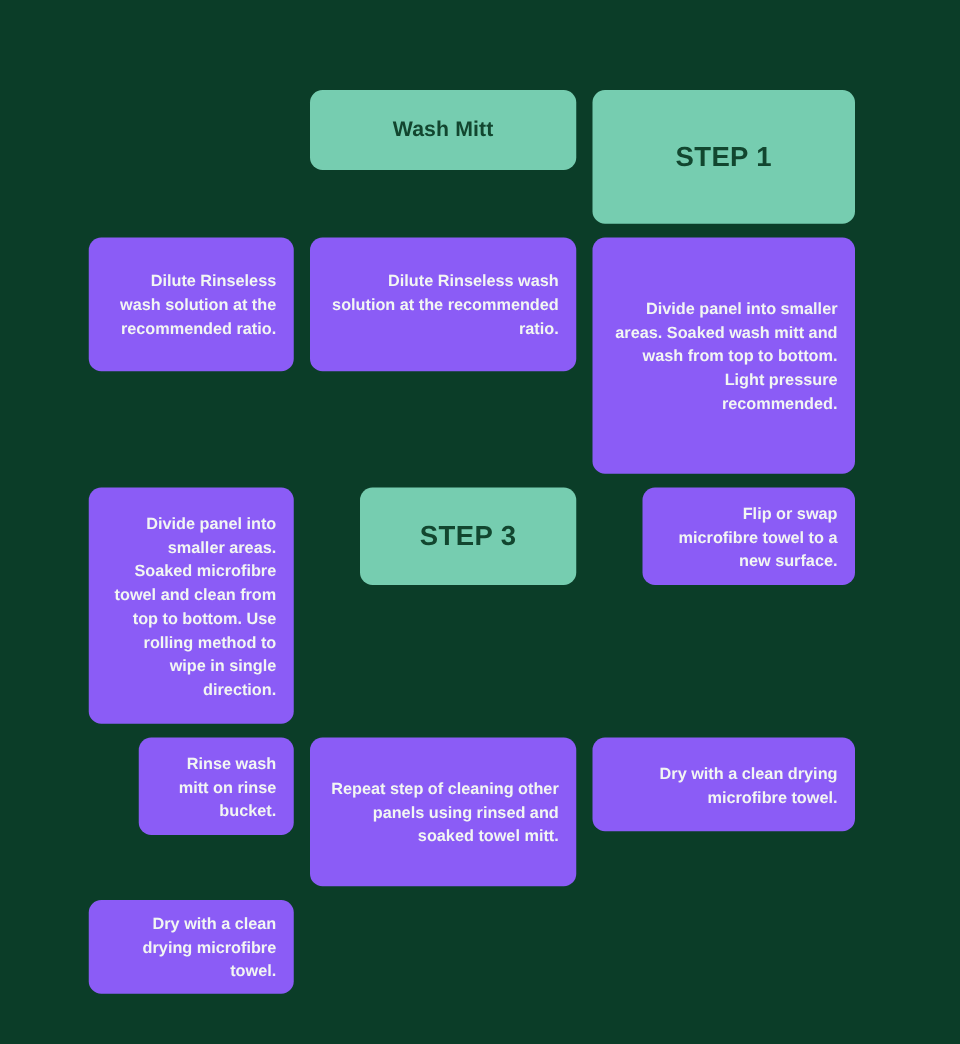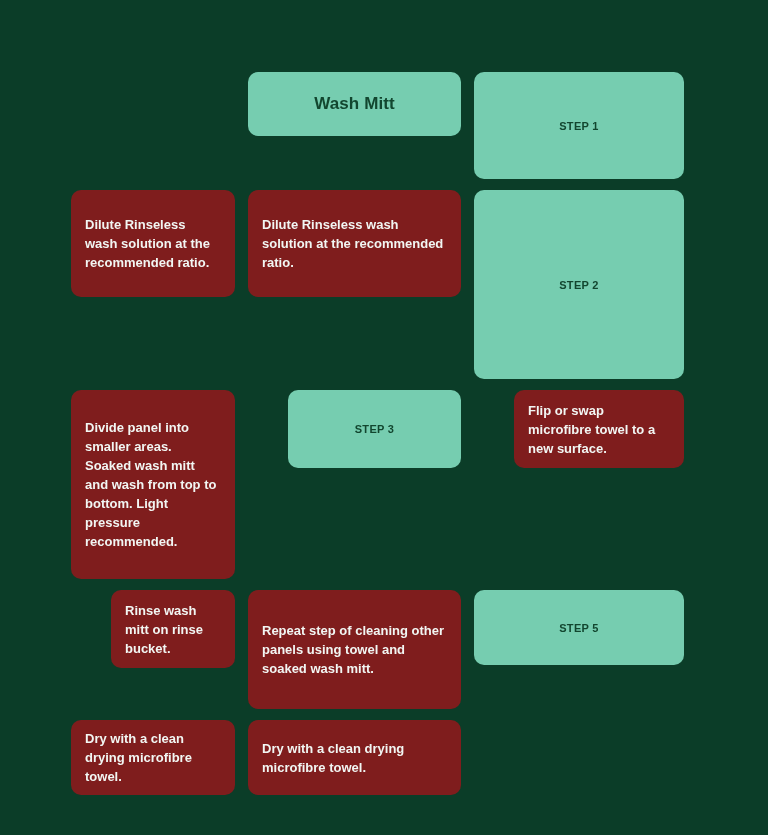--- a/index.html
+++ b/index.html
@@ -53,38 +53,38 @@
   }
 
   
   .step-cell {
     background: #76cdb0;
     border-radius: 10px;
     display: flex;
     align-items: center;
     justify-content: center;
     color: #12462f;
-    font-size: 11px;
+    font-size: 22px;
     font-weight: bold;
     letter-spacing: 0.3px;
     text-align: center;
   }
 
   
   .content-cell {
-    background: #7f1d1d;
+    background: #8b5cf6;
     border-radius: 10px;
     display: flex;
     align-items: center;
     justify-content: center;
     color: #f2f6f3;
     font-size: 13px;
     font-weight: bold;
     line-height: 19px;
-    text-align: left;
+    text-align: right;
     padding: 10px 14px;
   }
 
   
   .r1 { height: 107px; }
   .r2 { height: 189px; }
   .r3 { height: 78px; margin-left: 40px;  }
   .r4 { height: 119px; }
   .r5 { height: 75px;  }
 </style>
@@ -94,27 +94,26 @@
 <div class="table-wrap">
   <div class="grid">
 
     <div class="head-spacer"></div>
     <div class="col-head">Wash Mitt</div>
 
     <div class="step-cell r1">STEP 1</div>
     <div class="content-cell r1">Dilute Rinseless wash solution at the recommended ratio.</div>
     <div class="content-cell r1">Dilute Rinseless wash solution at the recommended ratio.</div>
 
-    <div class="step-cell r2">STEP 2</div>
     <div class="content-cell r2">Divide panel into smaller areas. Soaked wash mitt and wash from top to bottom. Light pressure recommended.</div>
+    <div class="content-cell r2">Divide panel into smaller areas. Soaked microfibre towel and clean from top to bottom. Use rolling method to wipe in single direction.</div>
 
     <div class="step-cell r3">STEP 3</div>
     <div class="content-cell r3">Flip or swap microfibre towel to a new surface.</div>
     <div class="content-cell r3">Rinse wash mitt on rinse bucket.</div>
 
-    <div class="content-cell r4">Repeat step of cleaning other panels using towel and soaked wash mitt.</div>
+    <div class="content-cell r4">Repeat step of cleaning other panels using rinsed and soaked towel mitt.</div>
 
-    <div class="step-cell r5">STEP 5</div>
     <div class="content-cell r5">Dry with a clean drying microfibre towel.</div>
     <div class="content-cell r5">Dry with a clean drying microfibre towel.</div>
 
   </div>
 </div>
 
 </body></html>

